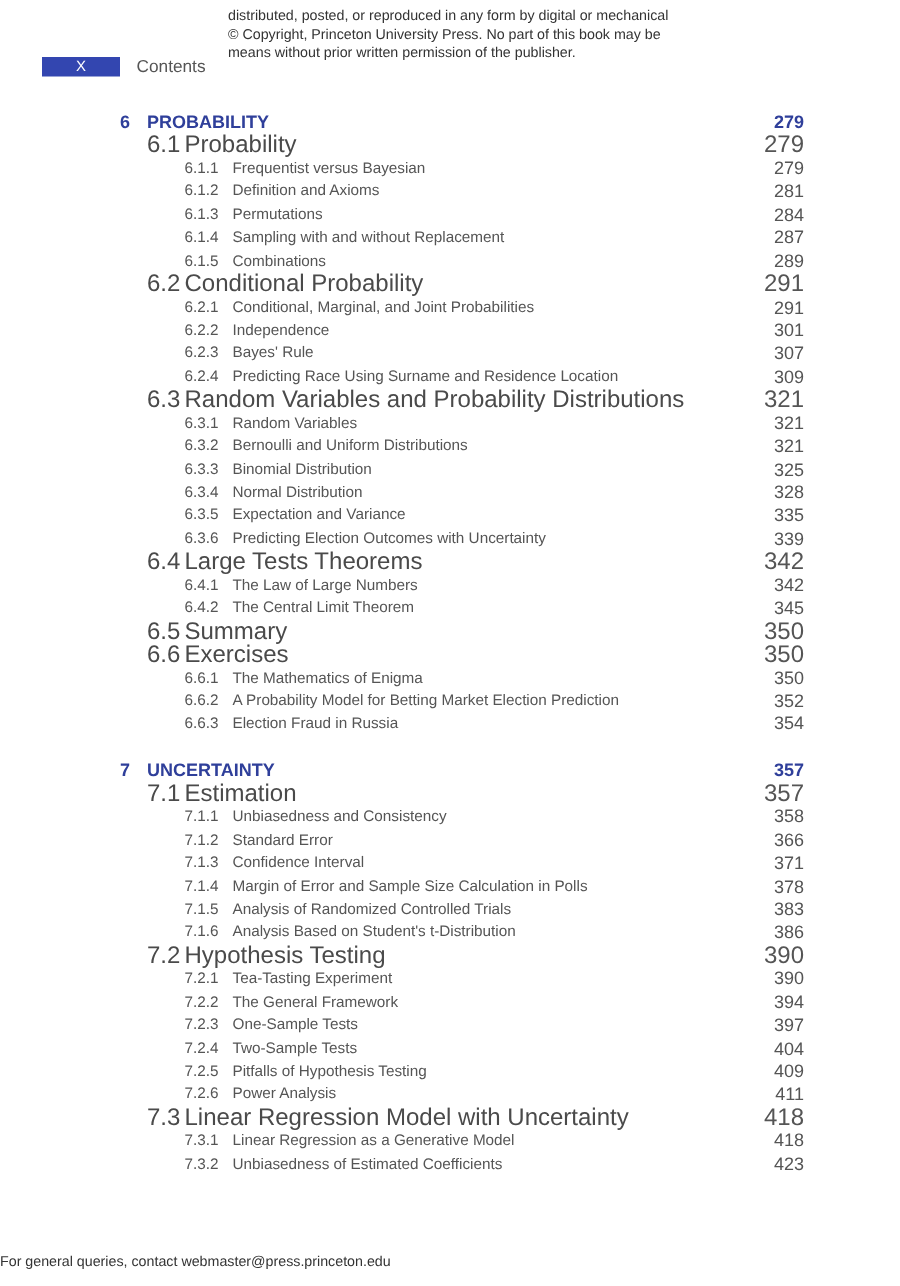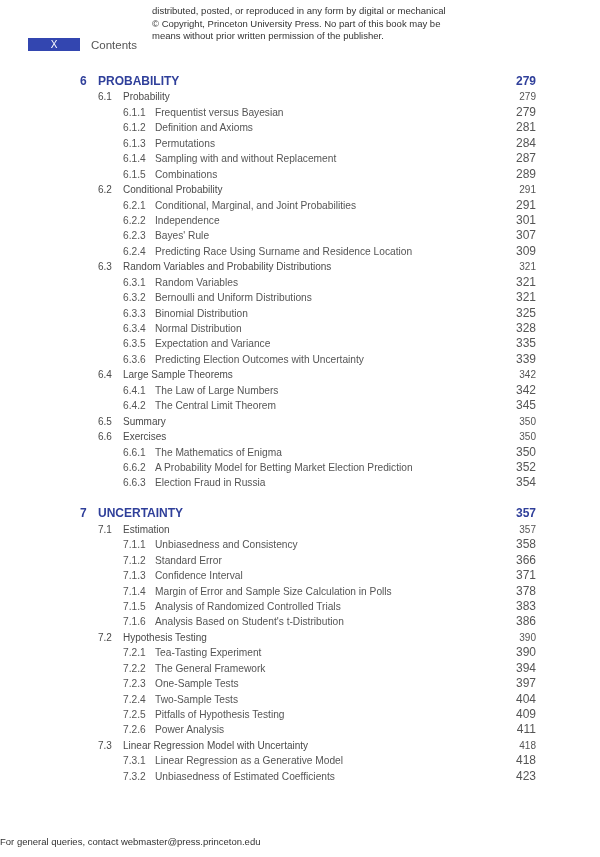--- a/index.html
+++ b/index.html
@@ -19,21 +19,21 @@
   .contents-label {
     position: absolute; left: 91px; top: 38px; font-size: 11.5px; line-height: 14px; color: #555;
   }
   .toc { position: absolute; left: 0; top: 74px; width: 600px; }
   .row { position: relative; height: 15.45px; }
   .row .num, .row .title, .row .page { position: absolute; white-space: nowrap; }
   .row .page { right: 64px; text-align: left; }
   .chapter { font-weight: bold; color: #2f3f9a; font-size: 12px; line-height: 15px; }
   .chapter .num { left: 80px; }
   .chapter .title { left: 98px; }
-  .section { font-size: 10px; line-height: 15px; color: #4a4a4a; }
+  .section { font-size: 16px; line-height: 15px; color: #4a4a4a; }
   .section .num { left: 98px; }
   .section .title { left: 123px; }
   .sub { font-size: 10.2px; line-height: 15px; color: #555; }
   .sub .num { left: 123px; }
   .sub .title { left: 155px; }
   .sub .page { font-size: 12px; color: #555; }
   .section .page { color: #555; }
   .gap { height: 15.5px; }
   .footer {
     position: absolute; left: 0; width: 600px; top: 836px; text-align: left;
@@ -145,21 +145,21 @@
       <span class="title">Expectation and Variance</span>
       <span class="page">335</span>
     </div>
     <div class="row sub">
       <span class="num">6.3.6</span>
       <span class="title">Predicting Election Outcomes with Uncertainty</span>
       <span class="page">339</span>
     </div>
     <div class="row section">
       <span class="num">6.4</span>
-      <span class="title">Large Sample Theorems</span>
+      <span class="title">Large Tests Theorems</span>
       <span class="page">342</span>
     </div>
     <div class="row sub">
       <span class="num">6.4.1</span>
       <span class="title">The Law of Large Numbers</span>
       <span class="page">342</span>
     </div>
     <div class="row sub">
       <span class="num">6.4.2</span>
       <span class="title">The Central Limit Theorem</span>

